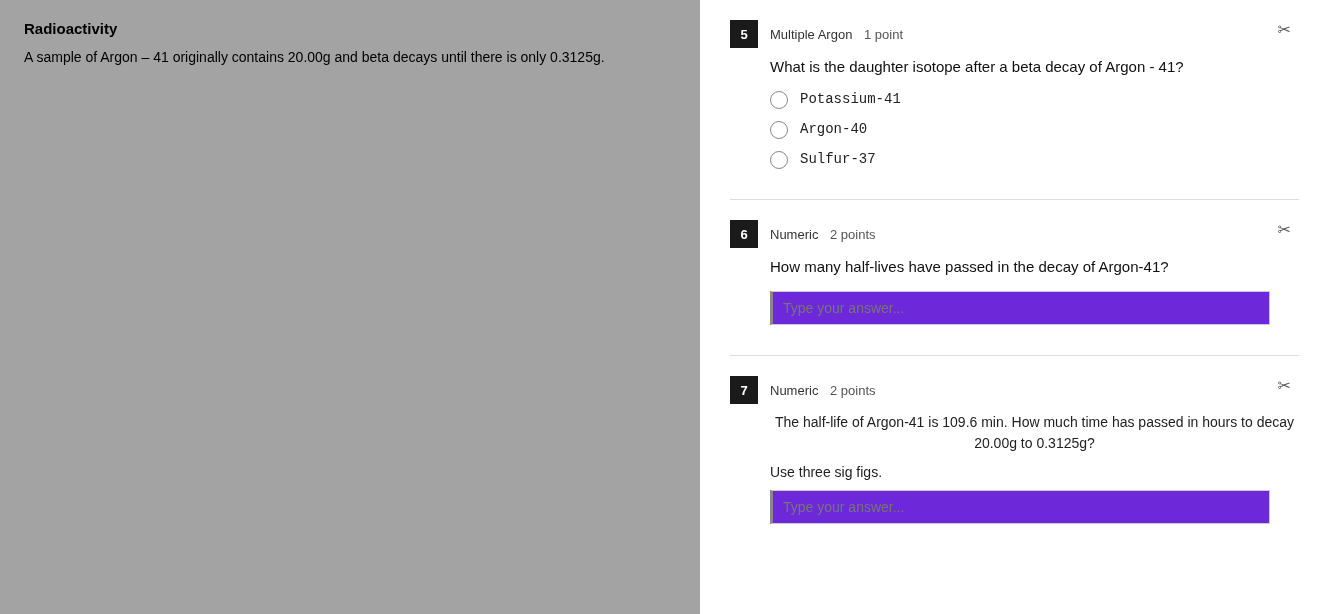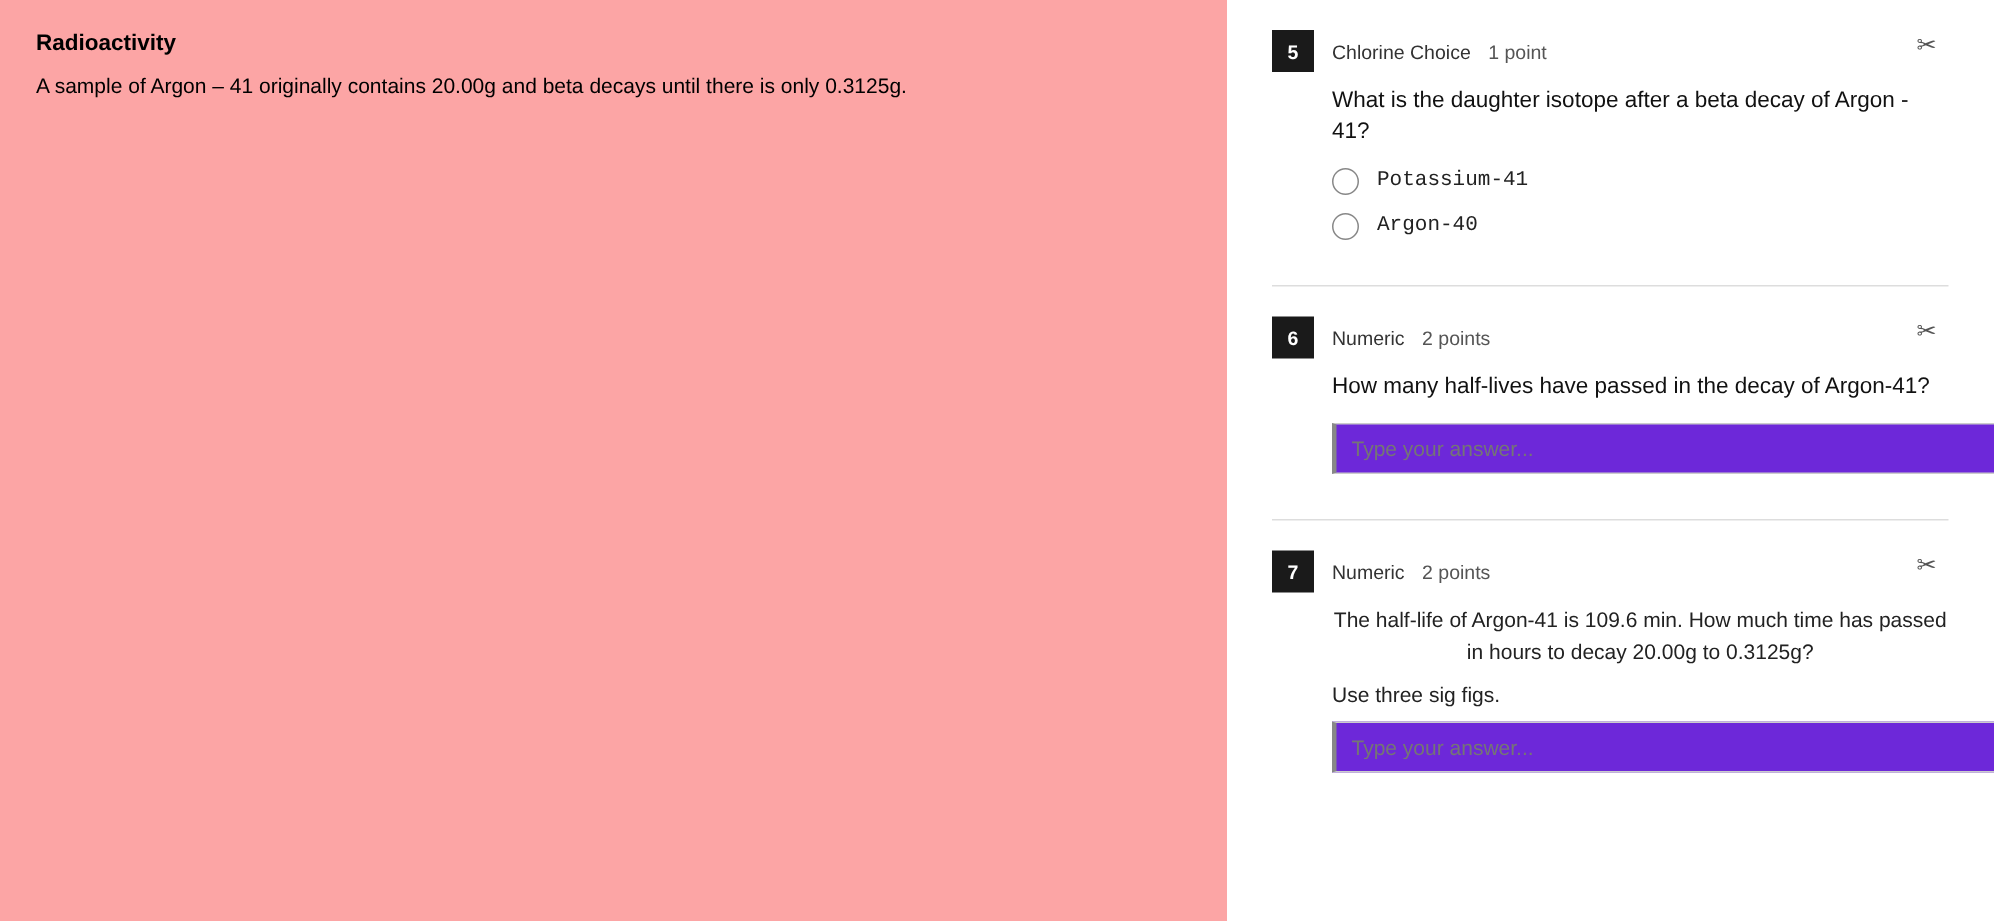--- a/index.html
+++ b/index.html
@@ -9,22 +9,22 @@
     }
     body {
       font-family: Arial, sans-serif;
       background: #f0f0f0;
       width: 1329px;
       min-height: 614px;
       display: flex;
       overflow: hidden;
     }
     .left-panel {
-      width: 818px;
-      background: #fca5a5;
+      width: 700px;
+      background: #a3a3a3;
       padding: 20px 24px;
       flex-shrink: 0;
     }
     .left-panel .title {
       font-weight: bold;
       font-size: 15px;
       margin-bottom: 10px;
     }
     .left-panel .description {
       font-size: 14px;
@@ -145,35 +145,39 @@
   <div class="title">Radioactivity</div>
   <div class="description">A sample of Argon – 41 originally contains 20.00g and beta decays until there is only 0.3125g.</div>
 </div>
 
 <div class="right-panel">
 
   <div class="question-block-wrapper question-block">
     <div class="question-header">
       <div class="question-number">5</div>
       <div class="question-meta">
-        <span class="type">Chlorine Choice</span>
+        <span class="type">Multiple Argon</span>
         <span class="points">1 point</span>
       </div>
       <span class="pin-icon" style="right:8px; top: 0; position:absolute;">✂</span>
     </div>
     <div class="question-text">What is the daughter isotope after a beta decay of Argon - 41?</div>
     <ul class="options-list">
       <li class="option-item">
         <div class="radio-circle"></div>
         <span>Potassium-41</span>
       </li>
       <li class="option-item">
         <div class="radio-circle"></div>
         <span>Argon-40</span>
       </li>
+      <li class="option-item">
+        <div class="radio-circle"></div>
+        <span>Sulfur-37</span>
+      </li>
     </ul>
   </div>
 
   <hr class="divider">
 
   <div class="question-block-wrapper question-block">
     <div class="question-header">
       <div class="question-number">6</div>
       <div class="question-meta">
         <span class="type">Numeric</span>

